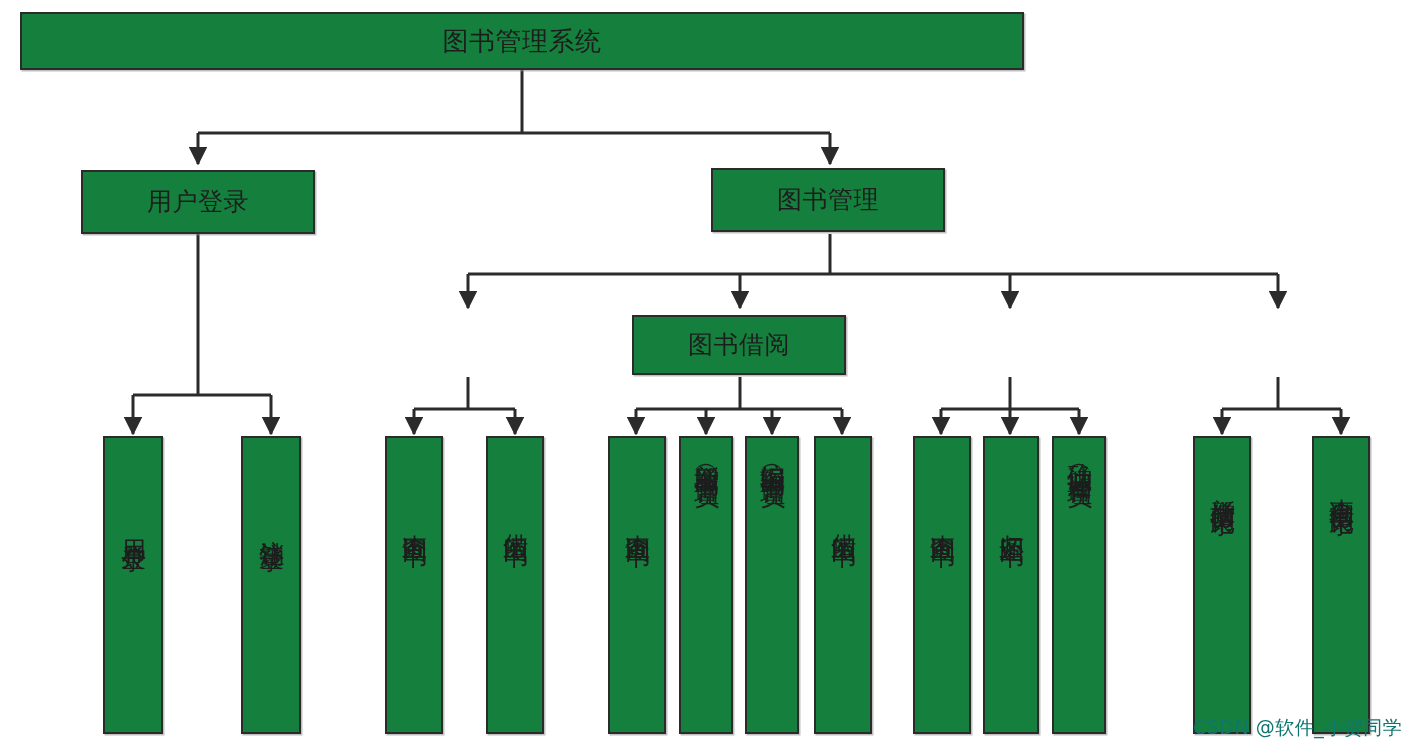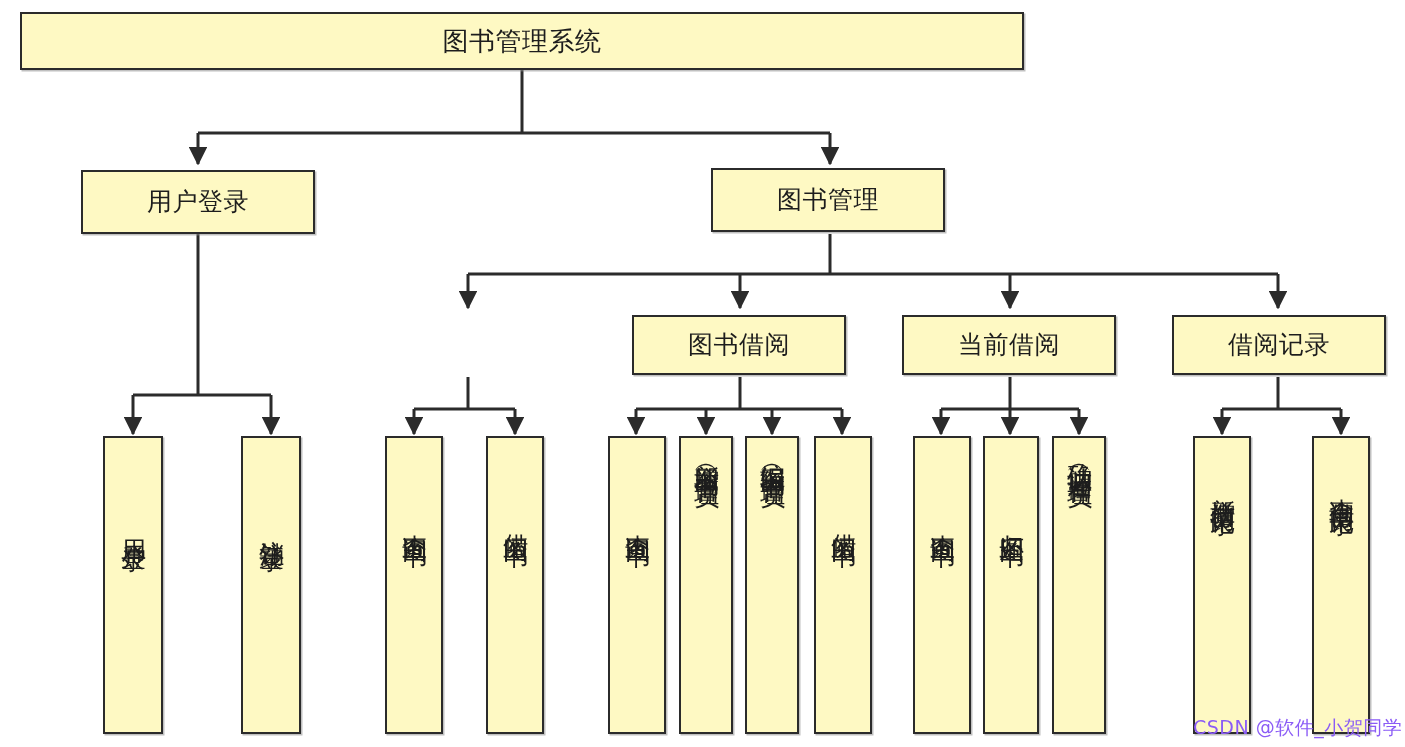--- a/index.html
+++ b/index.html
@@ -23,21 +23,21 @@
     left: 0;
     top: 0;
     width: 1405px;
     height: 747px;
     pointer-events: none;
   }
   .node {
     position: absolute;
     box-sizing: border-box;
     border: 2px solid #2b2b2b;
-    background: #fef9c3;
+    background: #15803d;
     box-shadow: 1.5px 1.5px 0 0 rgba(140,140,140,0.55);
     display: flex;
     align-items: center;
     justify-content: center;
     color: #1d1d1d;
   }
   .node .label {
     display: block;
     text-align: center;
     line-height: 1.18;
@@ -62,21 +62,21 @@
     text-orientation: upright;
     font-size: 25px;
     line-height: 1.05;
     letter-spacing: 3px;
     white-space: nowrap;
     transform: rotate(0deg);
   }
   .watermark {
     position: absolute;
     font-size: 19px;
-    color: #8b5cf6;
+    color: #0f766e;
     white-space: nowrap;
     letter-spacing: 0.5px;
     user-select: none;
   }
 </style>
 </head>
 <body>
 
 <div id="diagram-root">
 
@@ -137,26 +137,20 @@
   <div class="node horiz" style="left:81px; top:170px; width:234px; height:64px;">
     <span class="label">用户登录</span>
   </div>
   <div class="node horiz" style="left:711px; top:168px; width:234px; height:64px;">
     <span class="label">图书管理</span>
   </div>
 
   <div class="node horiz" style="left:632px; top:315px; width:214px; height:60px;">
     <span class="label">图书借阅</span>
   </div>
-  <div class="node horiz" style="left:902px; top:315px; width:214px; height:60px;">
-    <span class="label">当前借阅</span>
-  </div>
-  <div class="node horiz" style="left:1172px; top:315px; width:214px; height:60px;">
-    <span class="label">借阅记录</span>
-  </div>
 
   <div class="node vert" style="left:103px; top:436px; width:60px; height:298px; padding-top:82px;">
     <span class="label">用户登录</span>
   </div>
   <div class="node vert" style="left:241px; top:436px; width:60px; height:298px; padding-top:82px;">
     <span class="label">注销登录</span>
   </div>
 
   <div class="node vert" style="left:385px; top:436px; width:58px; height:298px; padding-top:76px;">
     <span class="label">查询图书</span>

